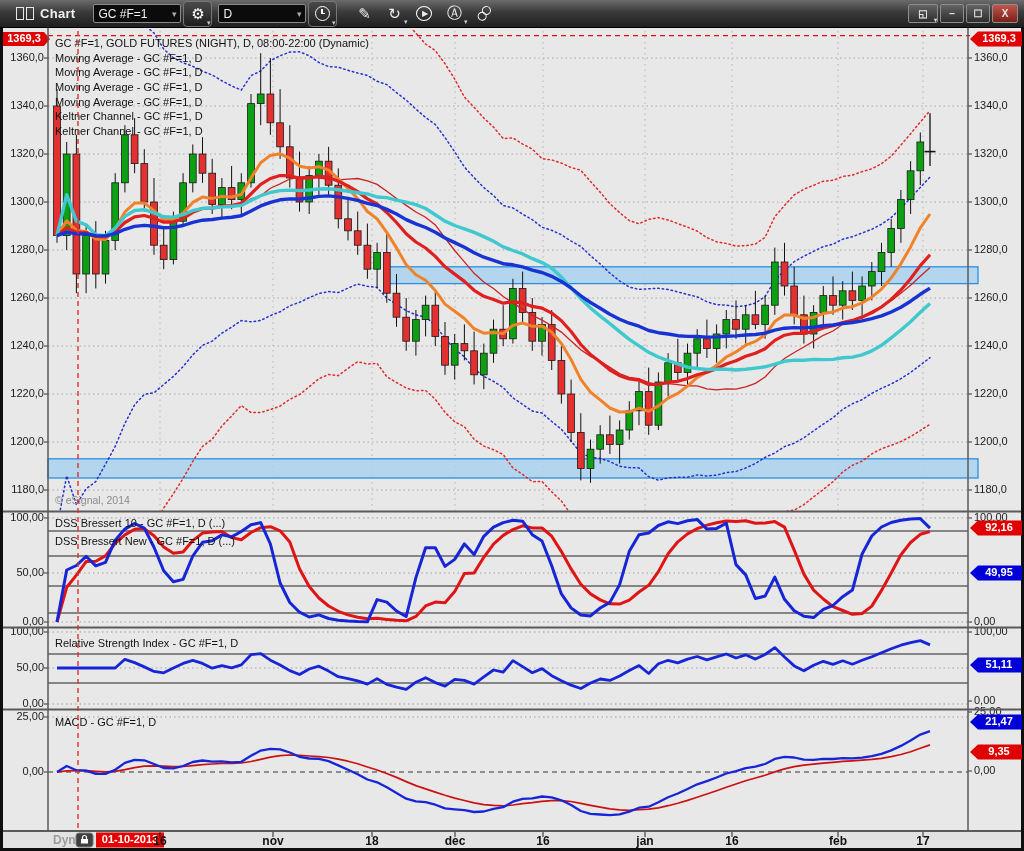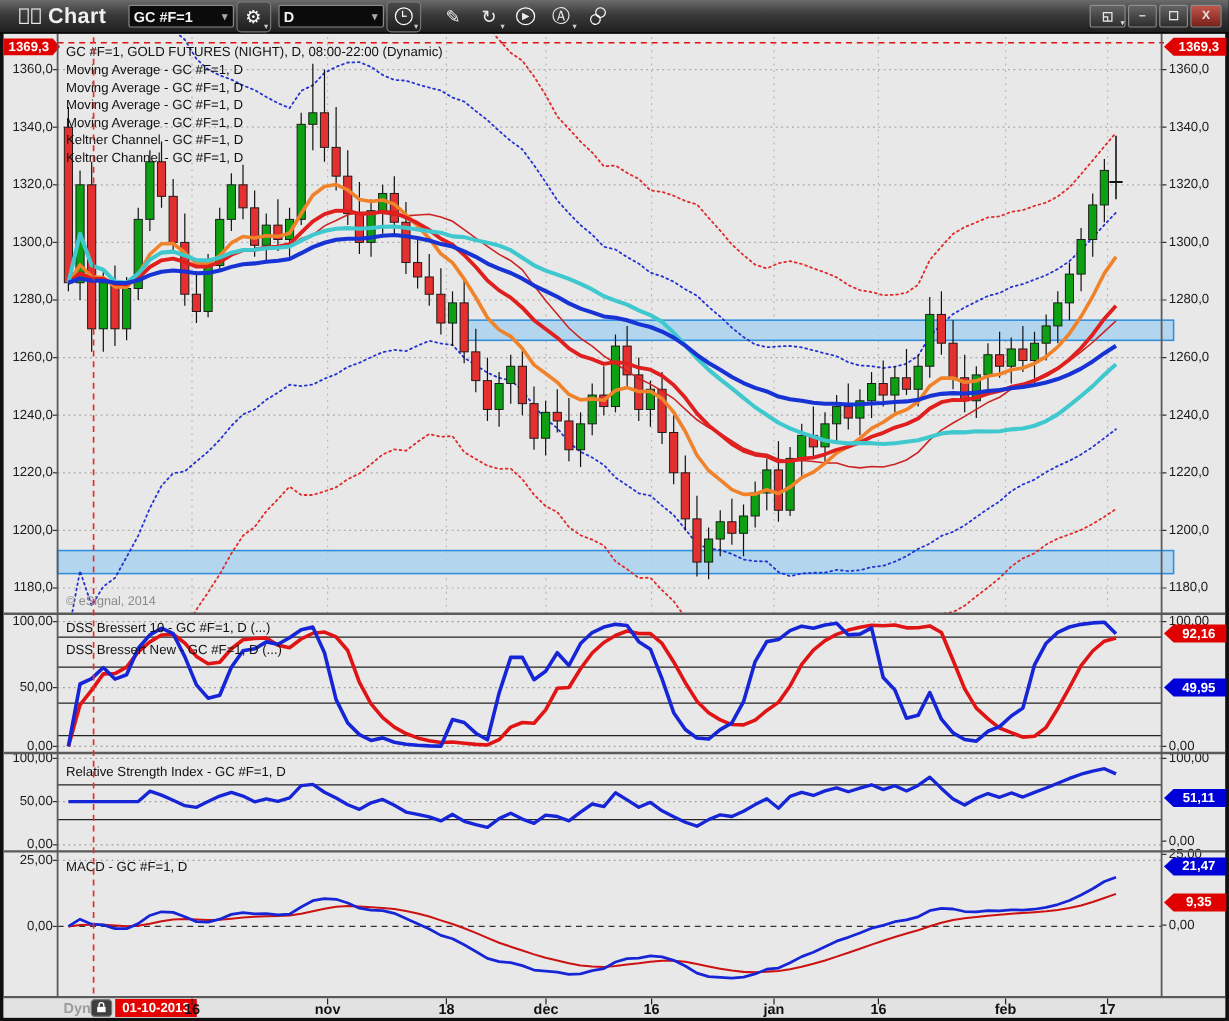--- a/index.html
+++ b/index.html
@@ -4,24 +4,24 @@
 <style>
   html,body{margin:0;padding:0;width:1024px;height:851px;overflow:hidden;background:#0f0f0f;
     font-family:"Liberation Sans", sans-serif;}
   .win{position:relative;width:1024px;height:851px;}
   
   .titlebar{position:absolute;left:0;top:0;width:1024px;height:28px;z-index:5;
     background:linear-gradient(#6b6b6b,#3a3a3a 45%,#1f1f1f);display:flex;align-items:center;
     border-bottom:1px solid #000;box-sizing:border-box;padding:0 4px;}
   .panes{display:inline-flex;gap:2px;margin:0 6px 0 12px;}
   .panes i{display:block;width:6px;height:11px;border:1.5px solid #e8e8e8;background:transparent;}
-  .wtitle{color:#f0f0f0;font-weight:bold;font-size:18px;margin-right:18px;letter-spacing:.3px;}
+  .wtitle{color:#f0f0f0;font-weight:bold;font-size:13px;margin-right:18px;letter-spacing:.3px;}
   .combo{display:flex;align-items:center;justify-content:space-between;width:88px;height:19px;
     background:#0b0b0b;border:1px solid #8a8a8a;border-radius:2px;color:#f2f2f2;font-size:12px;
-    padding:0 4px;box-sizing:border-box;font-weight:bold;}
+    padding:0 4px;box-sizing:border-box;}
   .combo .caret{color:#aaa;font-size:9px;}
   .iconbtn{position:relative;width:27px;height:24px;margin:0 6px 0 2px;border:1px solid #777;
     border-radius:4px;background:linear-gradient(#4a4a4a,#1d1d1d);color:#fff;display:flex;
     align-items:center;justify-content:center;font-size:15px;cursor:default;}
   .iconbtn .mini-caret{position:absolute;right:1px;bottom:0;font-size:7px;color:#ccc;line-height:7px;}
   .toolico{width:24px;height:22px;margin:0 3px;display:flex;align-items:center;justify-content:center;
     color:#ededed;font-size:15px;position:relative;}
   .toolico .mini-caret{position:absolute;right:-1px;bottom:-1px;font-size:7px;color:#ccc;}
   .clockface{display:block;width:13px;height:13px;border:1.6px solid #fff;border-radius:50%;position:relative;}
   .clockface:before{content:"";position:absolute;left:5px;top:2px;width:1.6px;height:4.5px;background:#fff;}

